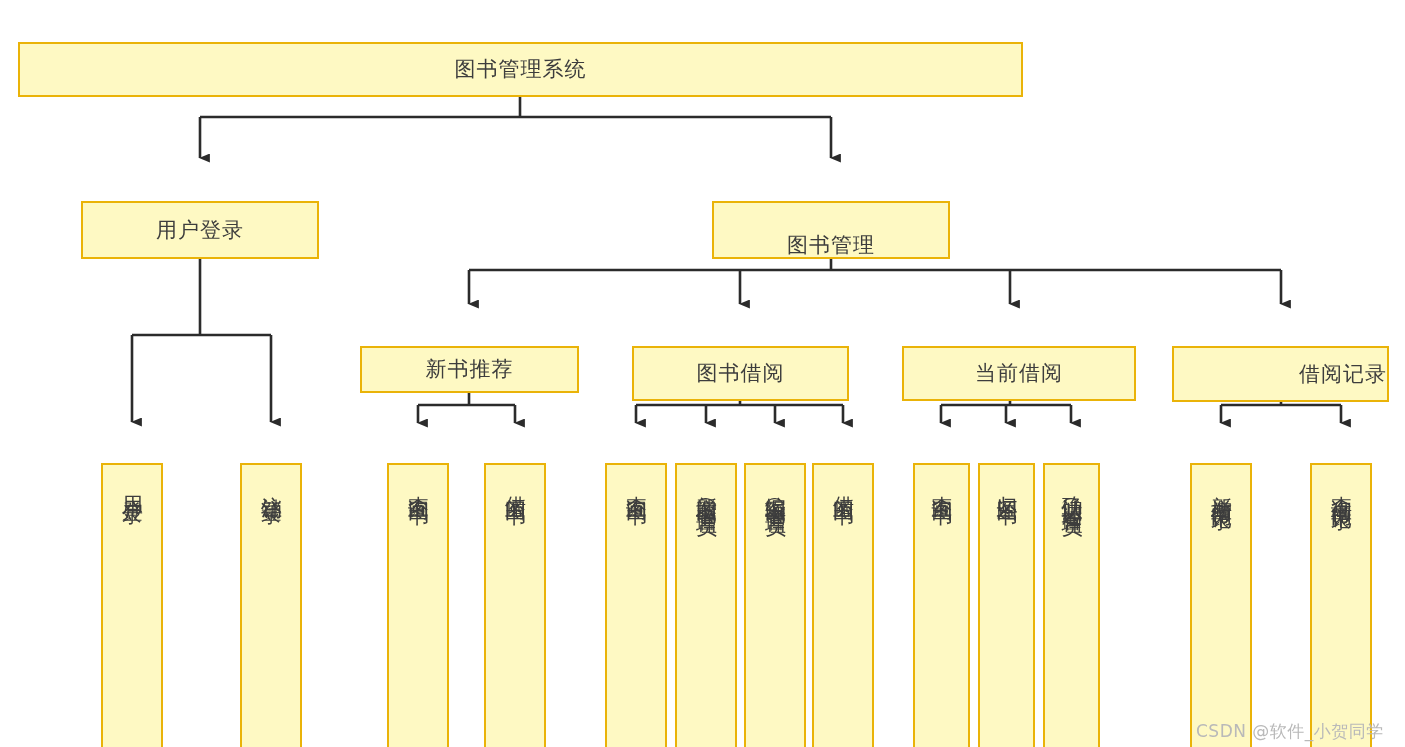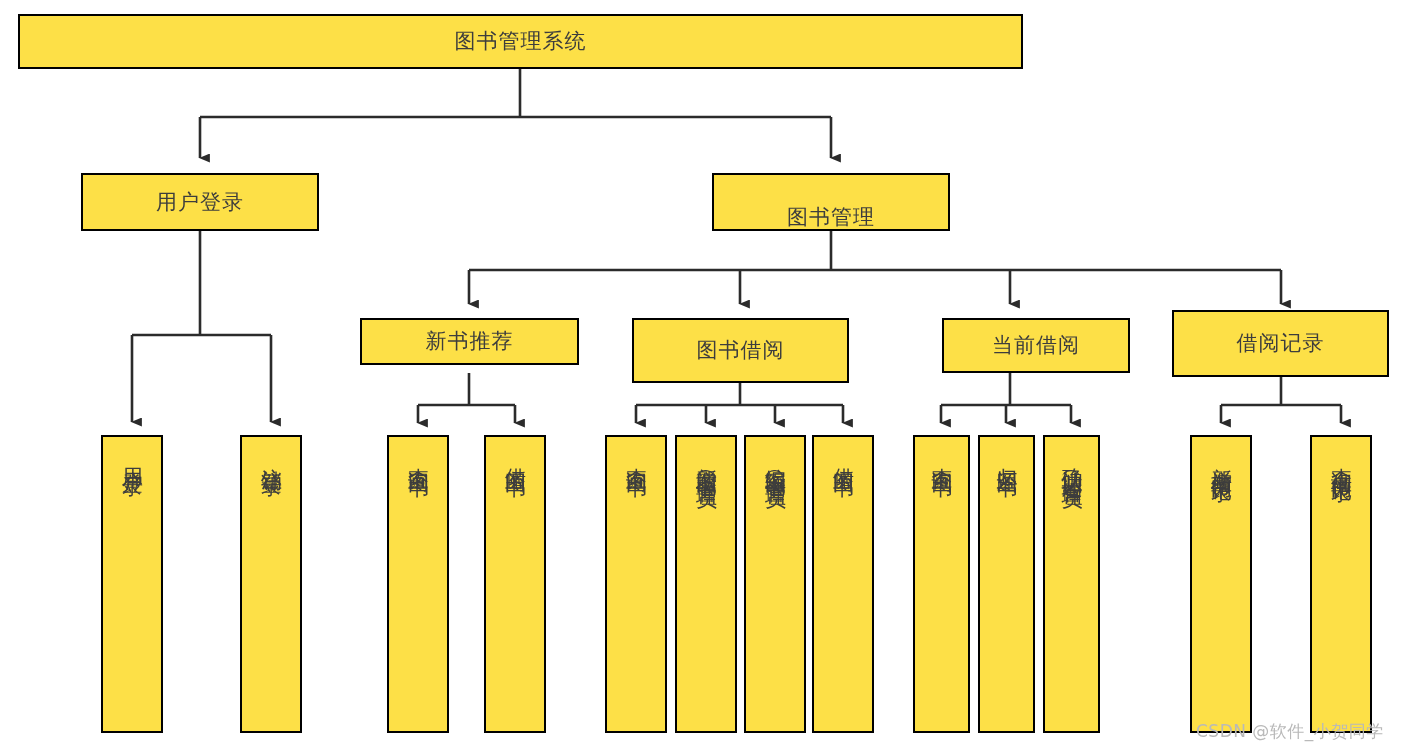--- a/index.html
+++ b/index.html
@@ -20,26 +20,27 @@
   svg#wires {
     position: absolute;
     left: 0;
     top: 0;
     width: 1405px;
     height: 747px;
   }
   .node {
     position: absolute;
     box-sizing: border-box;
-    border: 2px solid #000000;
-    background: #fde047;
+    border: 2px solid #eab308;
+    background: #fef9c3;
     display: flex;
     align-items: center;
     justify-content: center;
     color: #3d3d3d;
+    margin-top: 28px;
   }
   .node .label {
     font-size: 21px;
     letter-spacing: 1px;
     line-height: 1.15;
     white-space: nowrap;
     color: #3d3d3d;
   }
   .node.vertical {
     align-items: flex-start;
@@ -124,27 +125,27 @@
   <div class="node" style="left:81px; top:173px; width:238px; height:58px;">
     <span class="label">用户登录</span>
   </div>
   <div class="node" style="left:712px; top:173px; width:238px; height:58px;align-items:flex-end;">
     <span class="label">图书管理</span>
   </div>
 
   <div class="node" style="left:360px; top:318px; width:219px; height:47px;">
     <span class="label">新书推荐</span>
   </div>
-  <div class="node" style="left:632px; top:318px; width:217px; height:65px;">
+  <div class="node" style="left:632px; top:318px; width:217px; height:55px;">
     <span class="label">图书借阅</span>
   </div>
-  <div class="node" style="left:942px; top:318px; width:188px; height:55px;">
+  <div class="node" style="left:902px; top:318px; width:234px; height:55px;">
     <span class="label">当前借阅</span>
   </div>
-  <div class="node" style="left:1172px; top:310px; width:217px; height:67px;">
+  <div class="node" style="left:1172px; top:318px; width:217px; height:56px;justify-content:flex-end;">
     <span class="label">借阅记录</span>
   </div>
 
   <div class="node vertical" style="left:101px; top:435px; width:62px; height:298px;">
     <span class="label">用户登录</span>
   </div>
   <div class="node vertical" style="left:240px; top:435px; width:62px; height:298px;">
     <span class="label">注销登录</span>
   </div>
   <div class="node vertical" style="left:387px; top:435px; width:62px; height:298px;">

